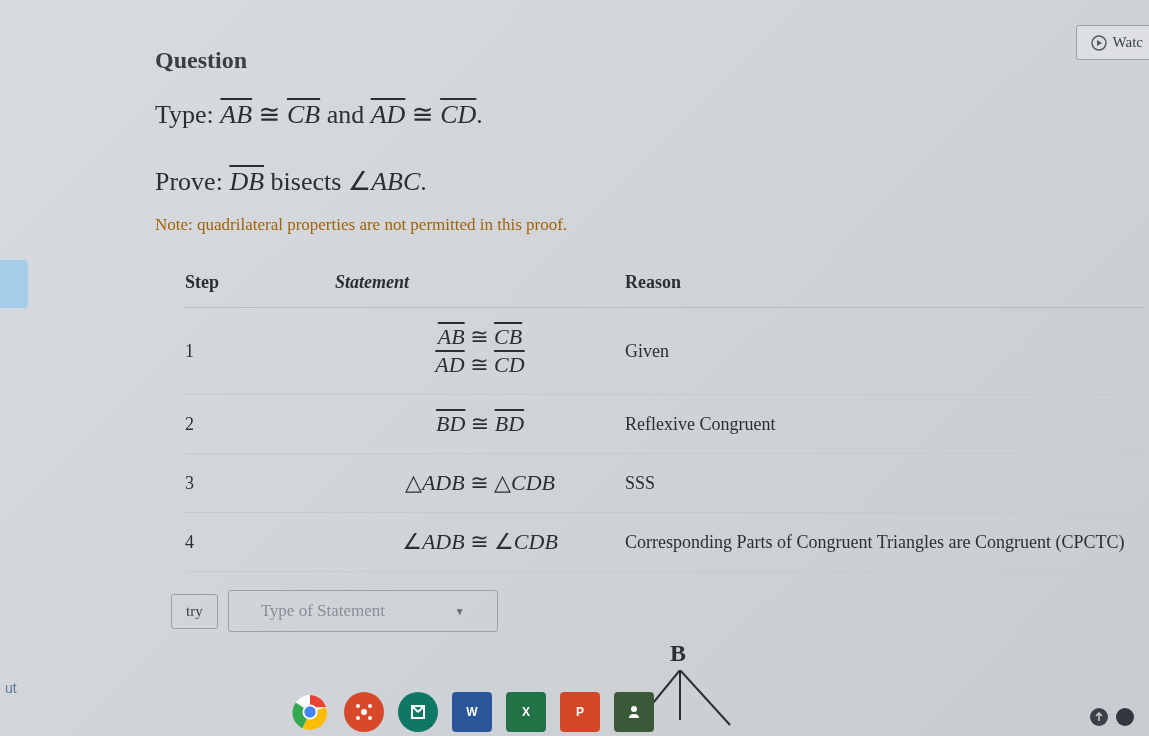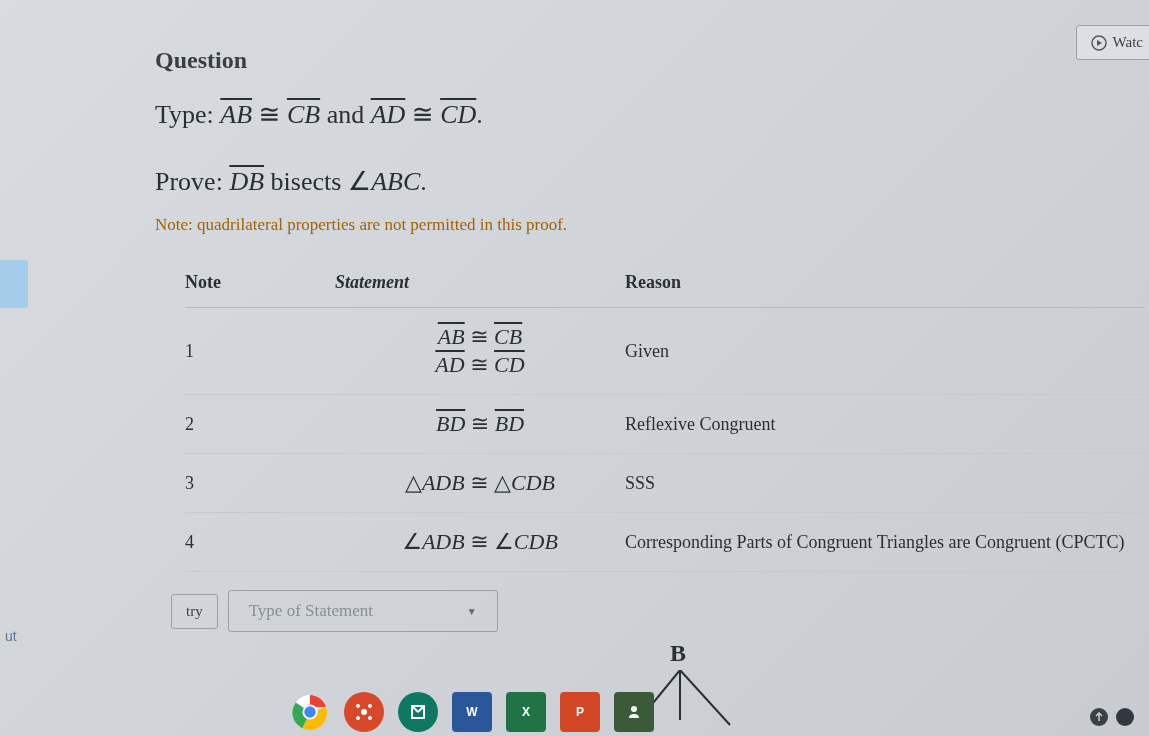--- a/index.html
+++ b/index.html
@@ -115,21 +115,21 @@
       padding: 8px 14px;
       font-family: Georgia, serif;
       font-size: 15px;
       border-radius: 3px;
       cursor: pointer;
       color: #3a3f45;
     }
     .statement-dropdown {
       border: 1px solid #9aa0a6;
       background: transparent;
-      padding: 10px 20px;
+      padding: 10px 32px;
       font-family: Georgia, serif;
       font-size: 17px;
       border-radius: 3px;
       color: #888e96;
       width: 270px;
       display: flex;
       justify-content: space-between;
       align-items: center;
       cursor: pointer;
     }
@@ -205,21 +205,21 @@
       left: 0;
       top: 260px;
       width: 28px;
       height: 48px;
       background: #a5cce8;
       border-radius: 0 4px 4px 0;
     }
     .left-text {
       position: absolute;
       left: 5px;
-      top: 628px;
+      top: 680px;
       font-family: Arial, sans-serif;
       font-size: 14px;
       color: #5a7a95;
     }
     .bottom-right-indicators {
       position: absolute;
       bottom: 10px;
       right: 15px;
       display: flex;
       gap: 8px;
@@ -256,21 +256,21 @@
   </div>
 
   <div class="prove-text">
     <span>Prove: </span><span class="overline">DB</span><span> bisects </span><span class="angle-sym">∠</span><span class="math-italic">ABC</span>.
   </div>
 
   <div class="note-text">Note: quadrilateral properties are not permitted in this proof.</div>
 
   <div class="proof-table">
     <div class="proof-header-row">
-      <div class="col-step header-cell">Note</div>
+      <div class="col-step header-cell">Step</div>
       <div class="col-statement header-cell" style="text-align:left;font-style:italic;">Statement</div>
       <div class="col-reason header-cell">Reason</div>
     </div>
 
     <div class="proof-row">
       <div class="col-step">1</div>
       <div class="col-statement">
         <span class="statement-line"><span class="overline">AB</span> ≅ <span class="overline">CB</span></span>
         <span class="statement-line"><span class="overline">AD</span> ≅ <span class="overline">CD</span></span>
       </div>

